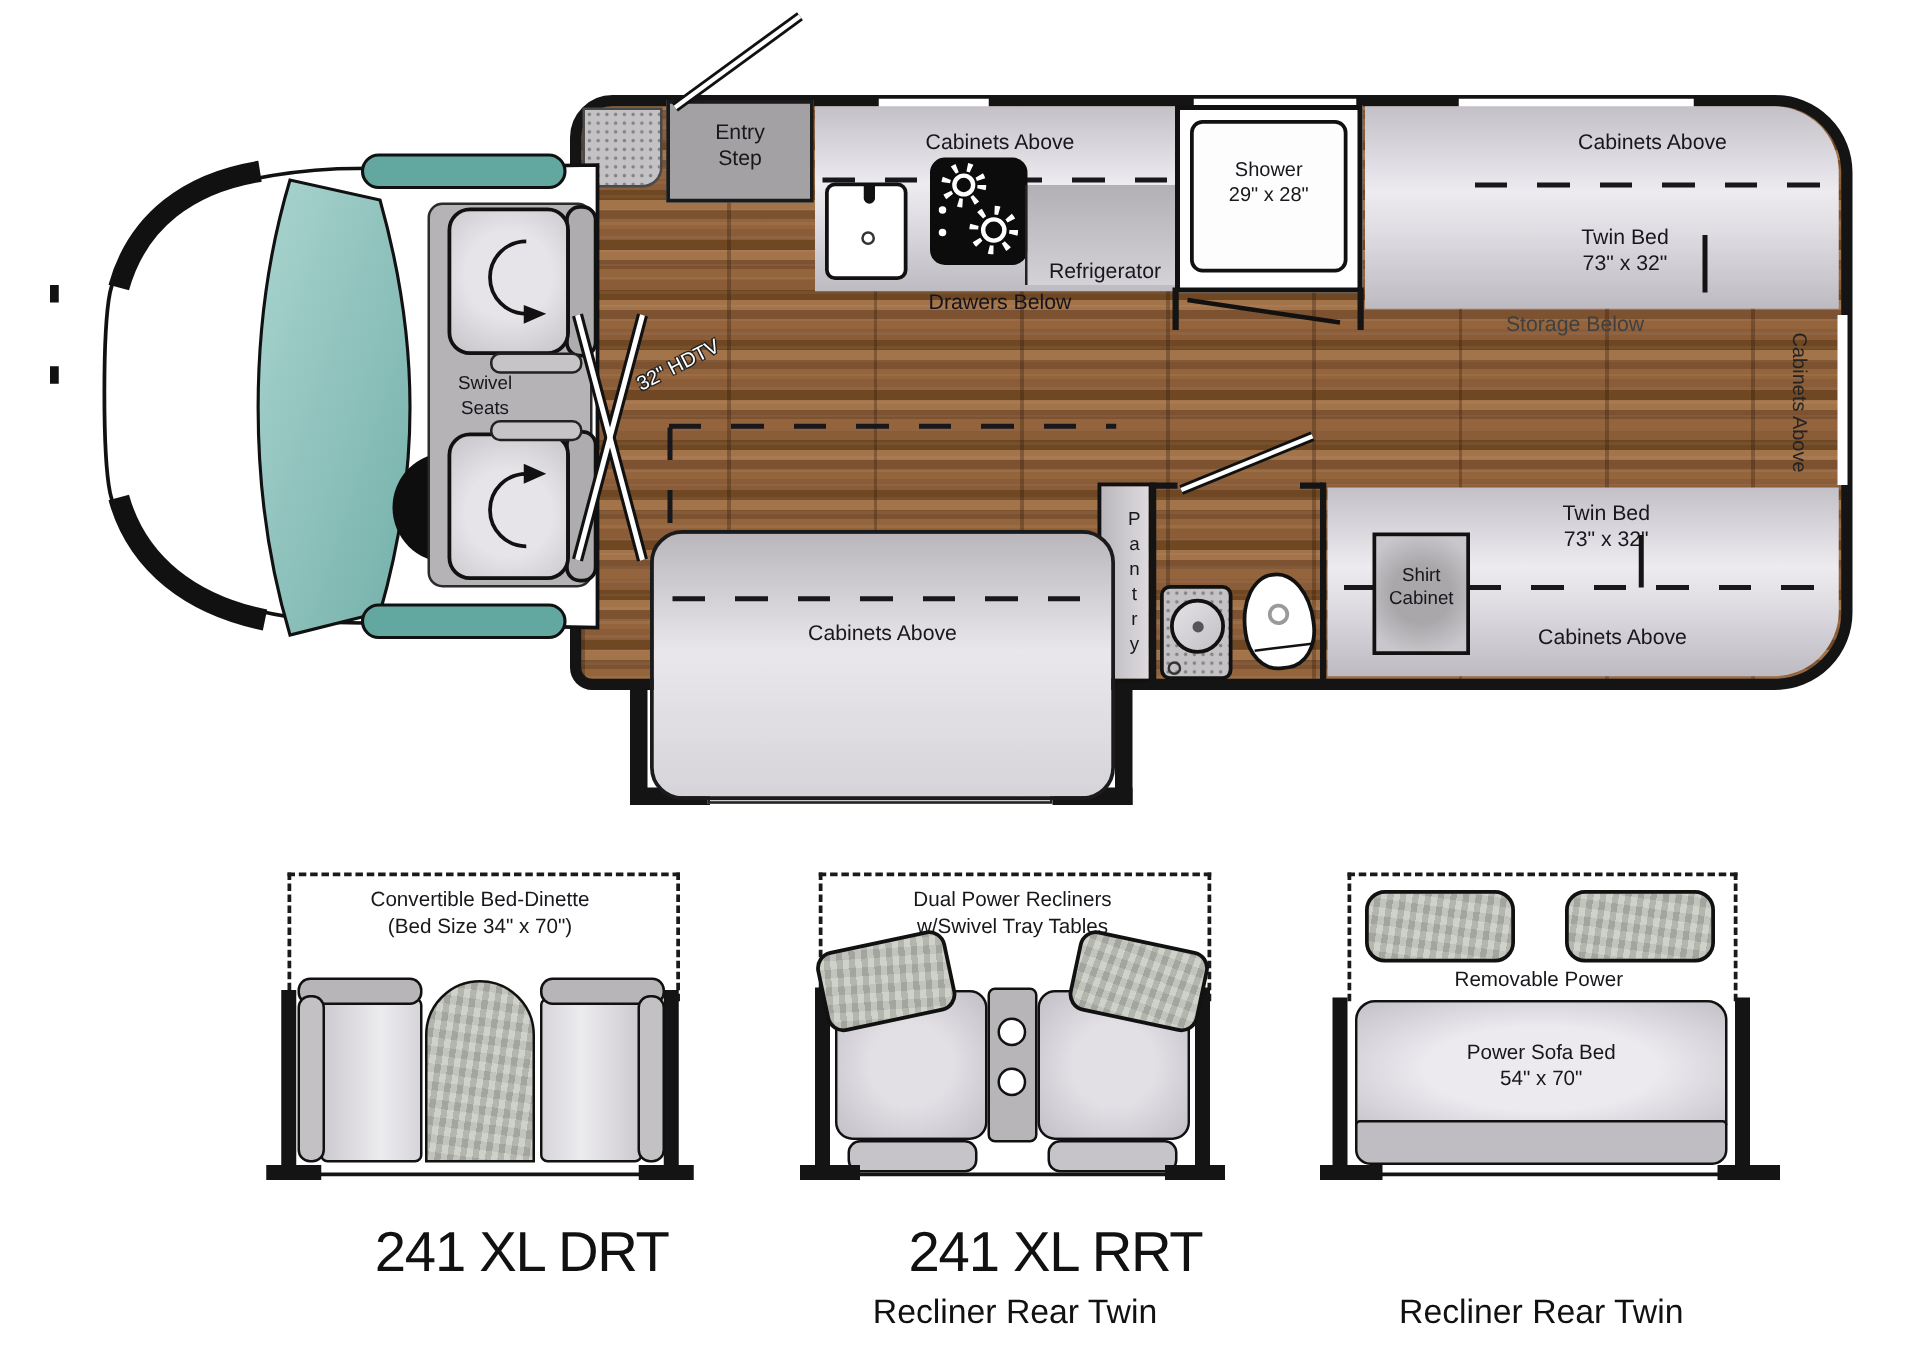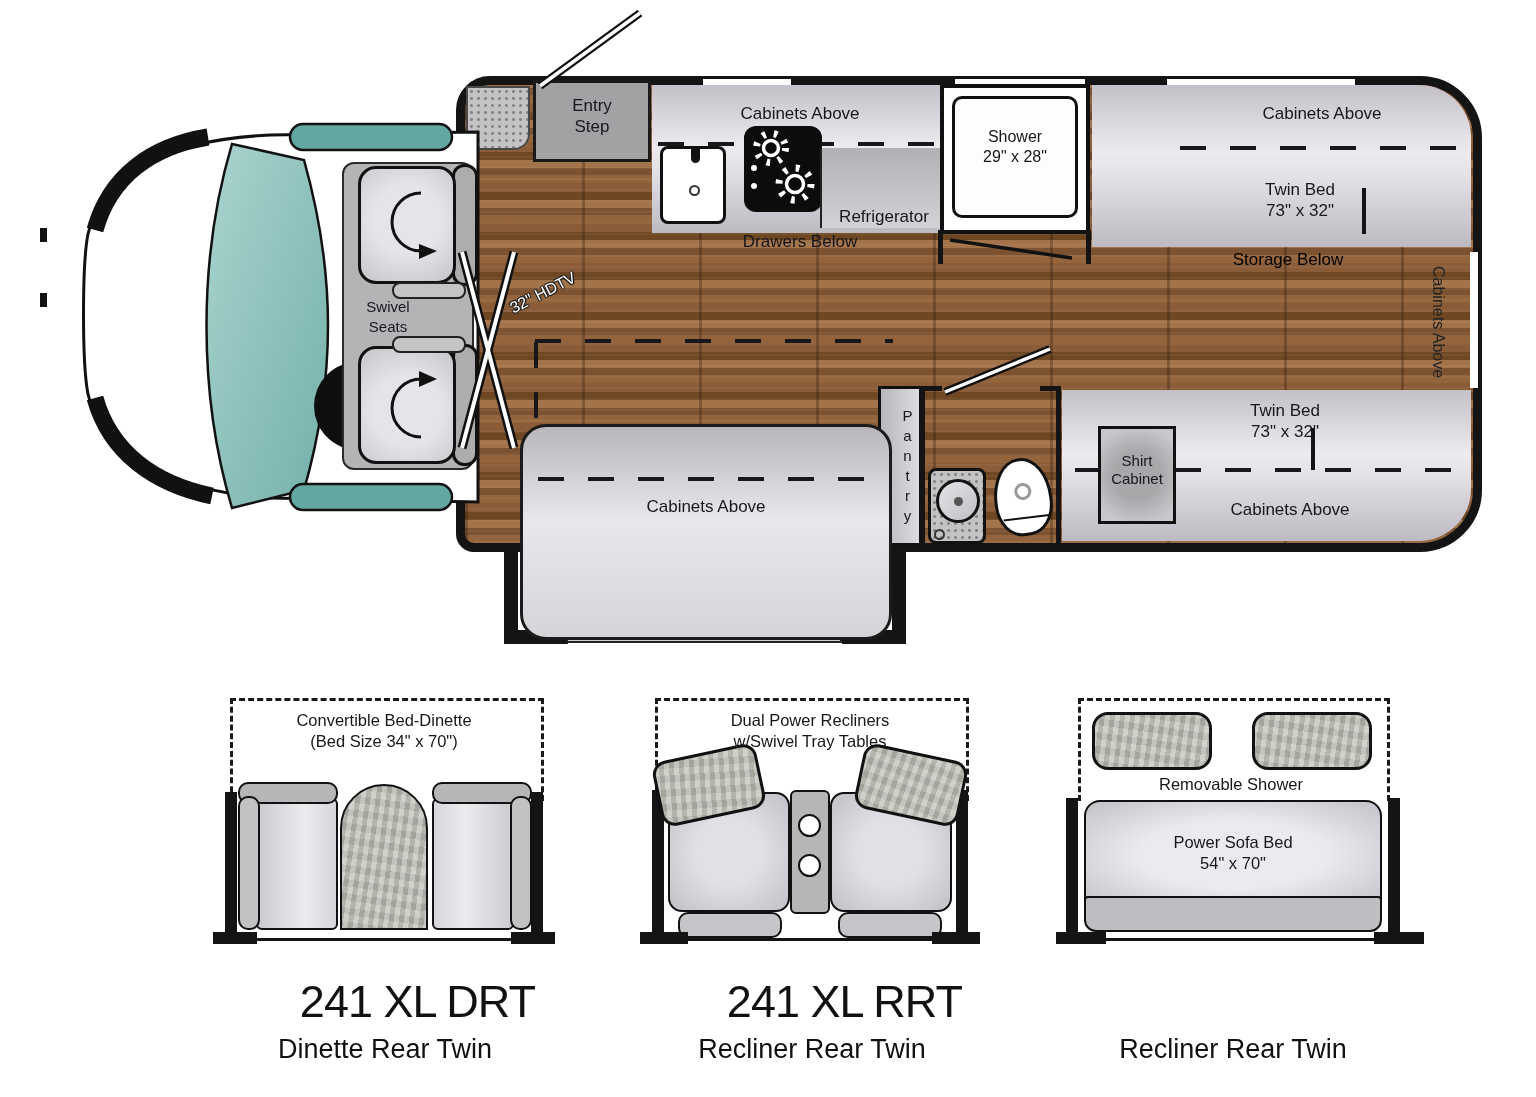--- a/index.html
+++ b/index.html
@@ -90,21 +90,21 @@
   <div class="a grayA" style="left:1092px;top:85px;width:379px;height:162px;border-radius:0 52px 0 0;"></div>
   <div class="lbl" style="left:1242px;top:103px;width:160px;">
     <span>Cabinets Above</span>
     </div>
   <div class="dashH" style="left:1180px;top:146px;width:284px;"></div>
   <div class="lbl" style="left:1220px;top:179px;width:160px;">
     <span>Twin Bed</span>
     <span>73" x 32"</span>
     </div>
   <div class="tick" style="left:1362px;top:188px;height:46px;"></div>
-  <div class="lbl" style="left:1198px;top:249px;width:180px;color:#000000;">
+  <div class="lbl" style="left:1170px;top:249px;width:180px;color:#404040;">
     <span>Storage Below</span>
     </div>
 
   <div class="lbl vtext" style="left:1414px;top:246px;width:34px;height:152px;font-size:16px;color:#232323;">
     <span>Cabinets Above</span>
     </div>
 
   <div class="a grayA" style="left:1062px;top:390px;width:409px;height:151px;border-radius:0 0 52px 0;"></div>
   <div class="lbl" style="left:1205px;top:400px;width:160px;">
     <span>Twin Bed</span>
@@ -266,39 +266,37 @@
     <div class="a" style="left:6px;top:62px;width:23px;height:23px;background:#fff;border:2.5px solid #111;border-radius:50%;"></div>
   </div>
   <div class="a blk" style="left:640px;top:932px;width:48px;height:12px;"></div>
   <div class="a blk" style="left:932px;top:932px;width:48px;height:12px;"></div>
   <div class="a blk" style="left:684px;top:938px;width:252px;height:3px;"></div>
 
   <div class="dbox" style="left:1078px;top:698px;width:306px;height:100px;"></div>
   <div class="a tex" style="left:1092px;top:712px;width:120px;height:58px;border:3px solid #111;border-radius:16px;"></div>
   <div class="a tex" style="left:1252px;top:712px;width:120px;height:58px;border:3px solid #111;border-radius:16px;"></div>
   <div class="lbl" style="left:1121px;top:774px;width:220px;font-size:16.5px;">
-    <span>Removable Shower</span>
+    <span>Removable Power</span>
     </div>
   <div class="a blk" style="left:1066px;top:798px;width:12px;height:142px;"></div>
   <div class="a blk" style="left:1388px;top:798px;width:12px;height:142px;"></div>
   <div class="a" style="left:1084px;top:800px;width:298px;height:100px;border:2.5px solid #111;border-radius:16px 16px 0 0;
               background:radial-gradient(ellipse at 50% 55%,#eceaef 0 45%,#c3c0c7 100%);"></div>
   <div class="lbl" style="left:1103px;top:832px;width:260px;font-size:16.5px;">
     <span>Power Sofa Bed</span>
     <span>54" x 70"</span>
     </div>
   <div class="a" style="left:1084px;top:896px;width:298px;height:36px;background:#bfbdc1;border:2.5px solid #111;border-radius:4px 4px 12px 12px;"></div>
   <div class="a blk" style="left:1056px;top:932px;width:50px;height:12px;"></div>
   <div class="a blk" style="left:1374px;top:932px;width:50px;height:12px;"></div>
   <div class="a blk" style="left:1100px;top:938px;width:280px;height:3px;"></div>
 
   <div class="model" style="left:235px;top:976px;">
     <span>241 XL DRT</span></div>
-  <div class="vname" style="left:235px;top:1034px;">
-    <span>Dinette Rear Twin</span></div>
   <div class="model" style="left:662px;top:976px;">
     <span>241 XL RRT</span></div>
   <div class="vname" style="left:662px;top:1034px;">
     <span>Recliner Rear Twin</span></div>
   <div class="vname" style="left:1083px;top:1034px;">
     <span>Recliner Rear Twin</span></div>
 
 </div>
 
 </body></html>

